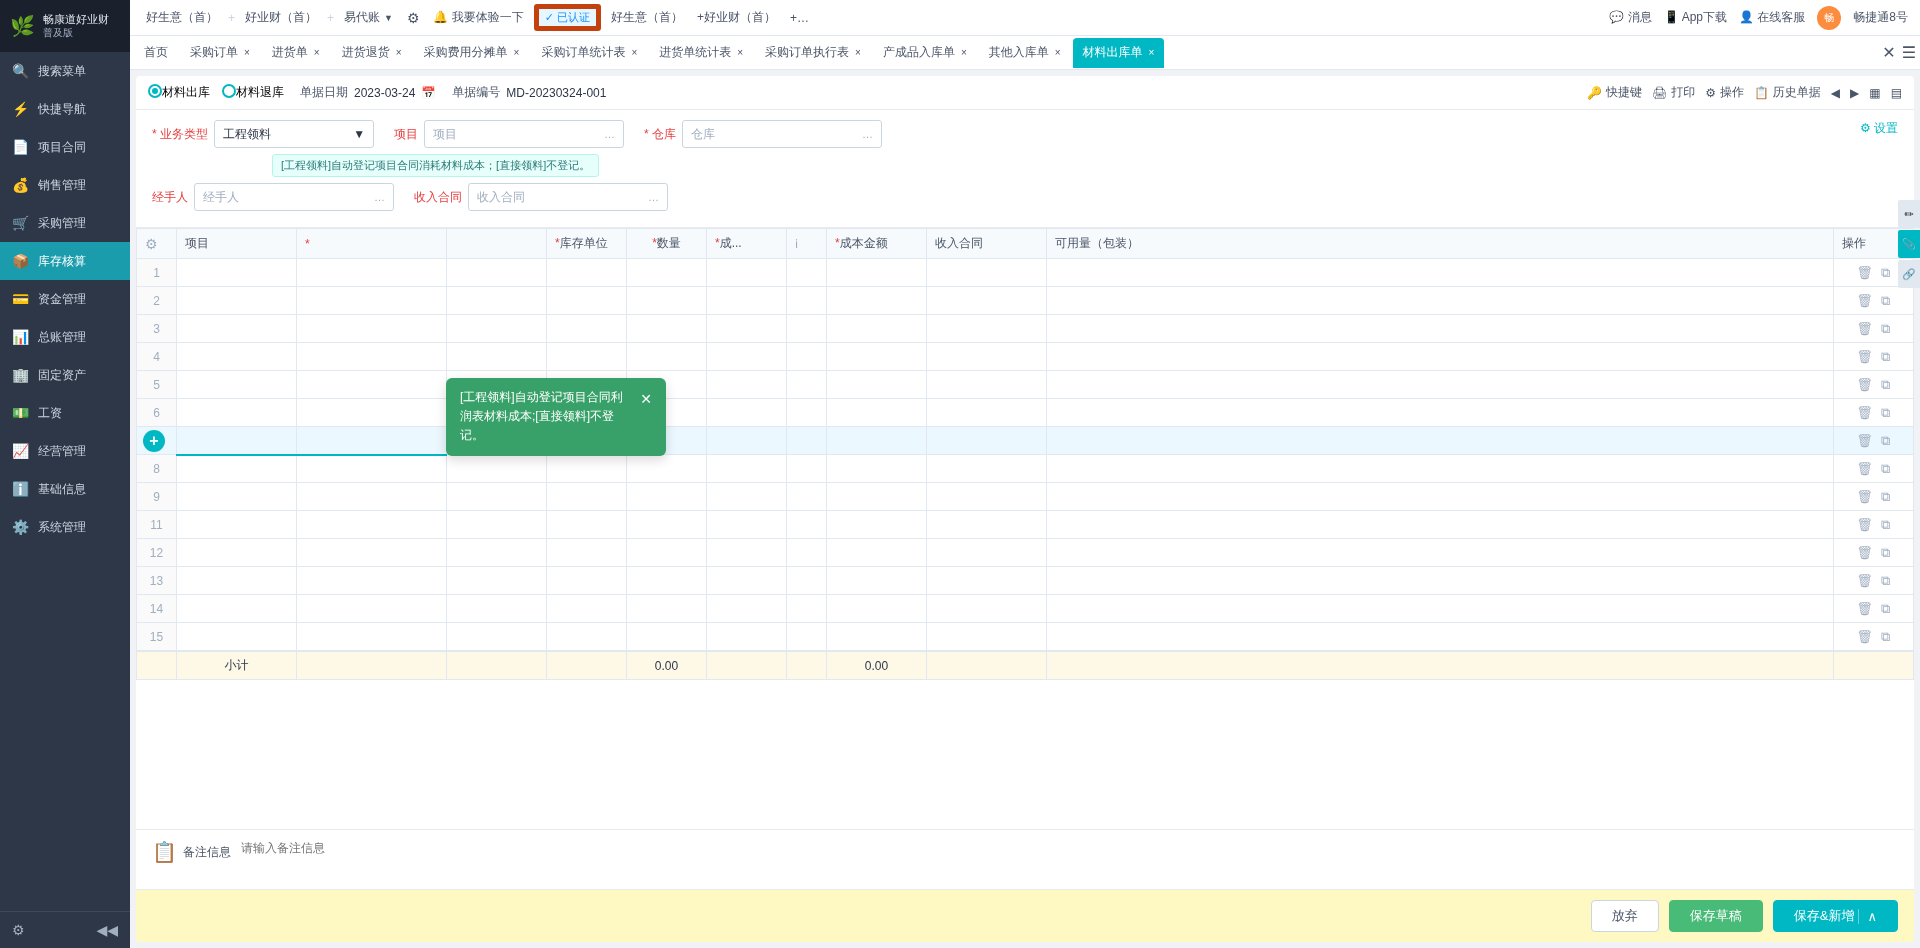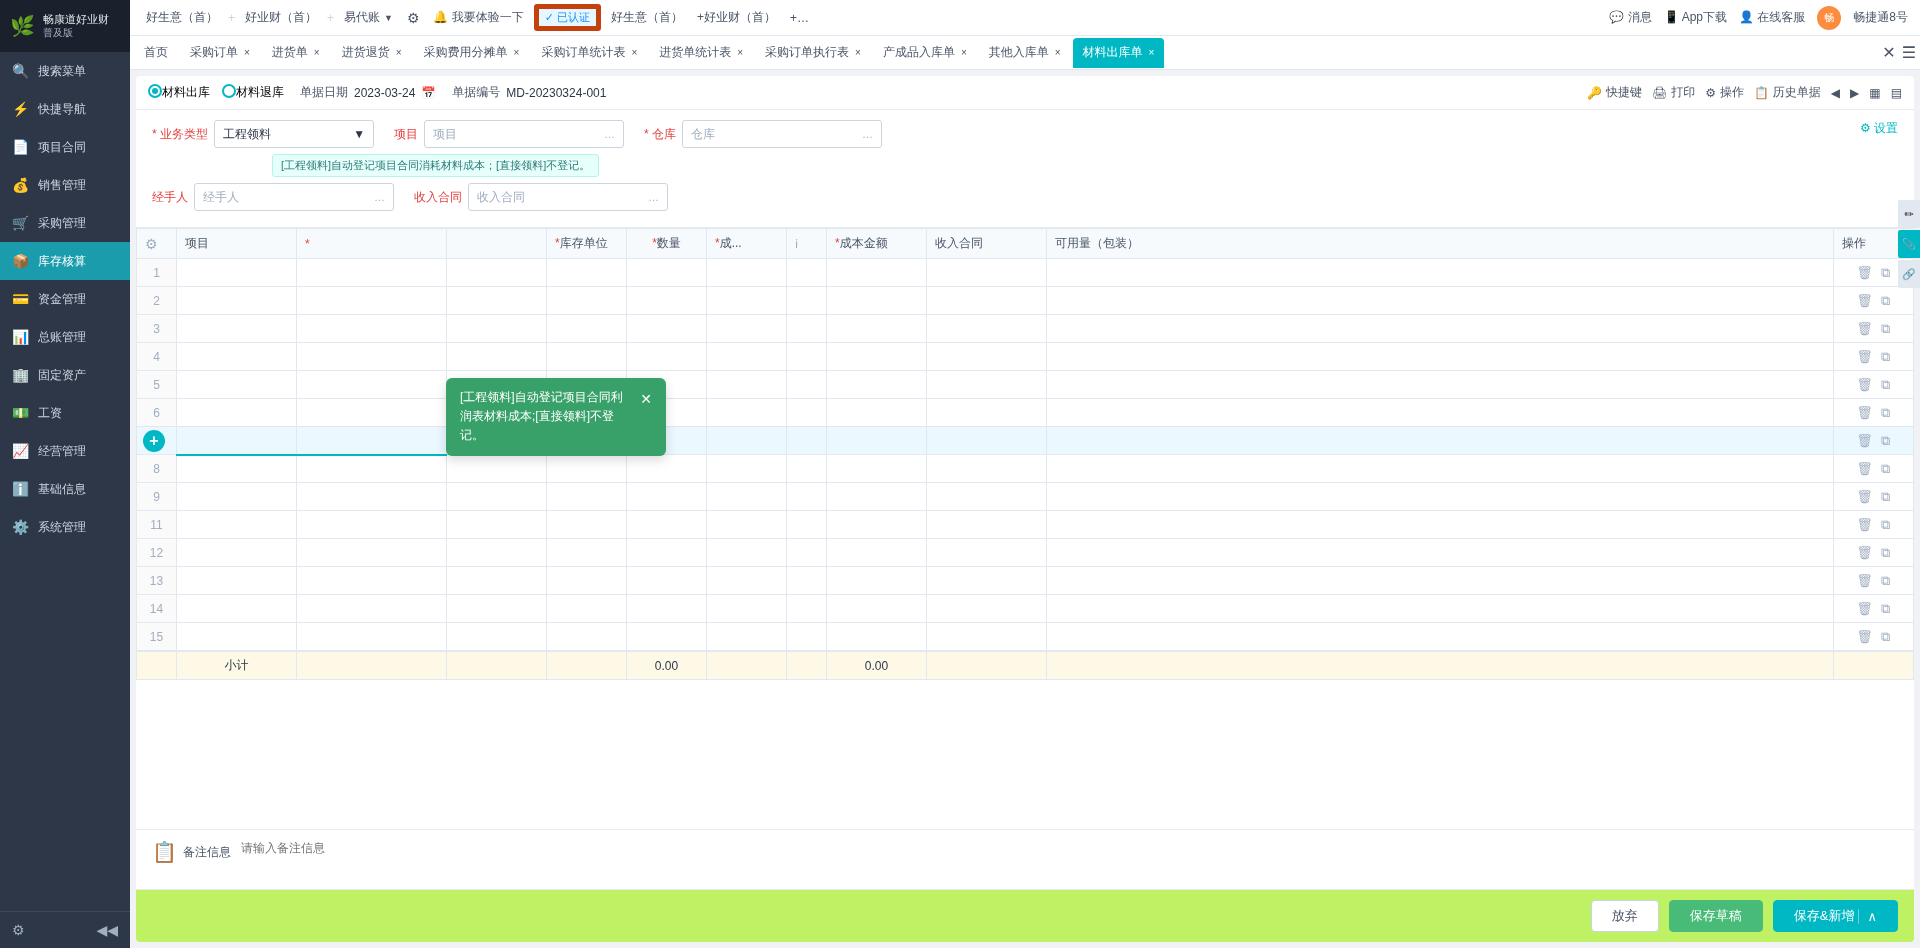--- a/index.html
+++ b/index.html
@@ -78,21 +78,21 @@
     .add-row-btn { width: 22px; height: 22px; border-radius: 50%; background: #00b8c4; color: #fff; display: flex; align-items: center; justify-content: center; cursor: pointer; font-size: 16px; font-weight: bold; }
     .settings-icon { color: #a0aec0; cursor: pointer; font-size: 14px; }
     .info-icon { color: #a0aec0; cursor: pointer; font-size: 12px; }
 
     
     .bottom-note { padding: 10px 16px; border-top: 1px solid #e8ecf0; display: flex; align-items: flex-start; gap: 10px; min-height: 60px; }
     .note-label { display: flex; align-items: center; gap: 6px; color: #4a5568; white-space: nowrap; }
     .note-input { flex: 1; border: none; outline: none; font-size: 12px; color: #a0aec0; resize: none; }
 
     
-    .footer { padding: 10px 16px; display: flex; justify-content: flex-end; gap: 10px; border-top: 1px solid #e8ecf0; background: #bef264; flex-shrink: 0; }
+    .footer { padding: 10px 16px; display: flex; justify-content: flex-end; gap: 10px; border-top: 1px solid #e8ecf0; background: #fef9c3; flex-shrink: 0; }
     .btn { height: 32px; padding: 0 20px; border-radius: 4px; font-size: 13px; cursor: pointer; border: 1px solid #cbd5e0; background: #fff; color: #4a5568; display: flex; align-items: center; gap: 4px; }
     .btn-primary { background: #00b8c4; color: #fff; border-color: #00b8c4; }
     .btn-secondary-green { background: #48bb78; color: #fff; border-color: #48bb78; }
 
     .tag-certified { background: #e6f7ff; color: #1890ff; border: 5px solid #c2410c; border-radius: 3px; padding: 1px 6px; font-size: 11px; }
   </style>
 </head>
 <body>
 
 <div class="sidebar">

